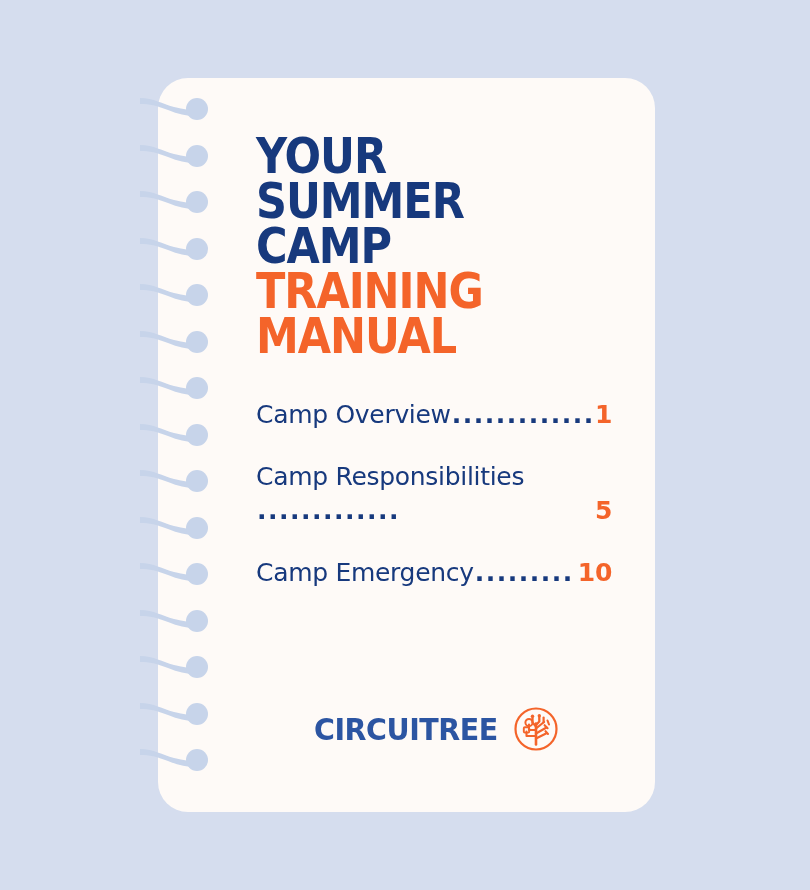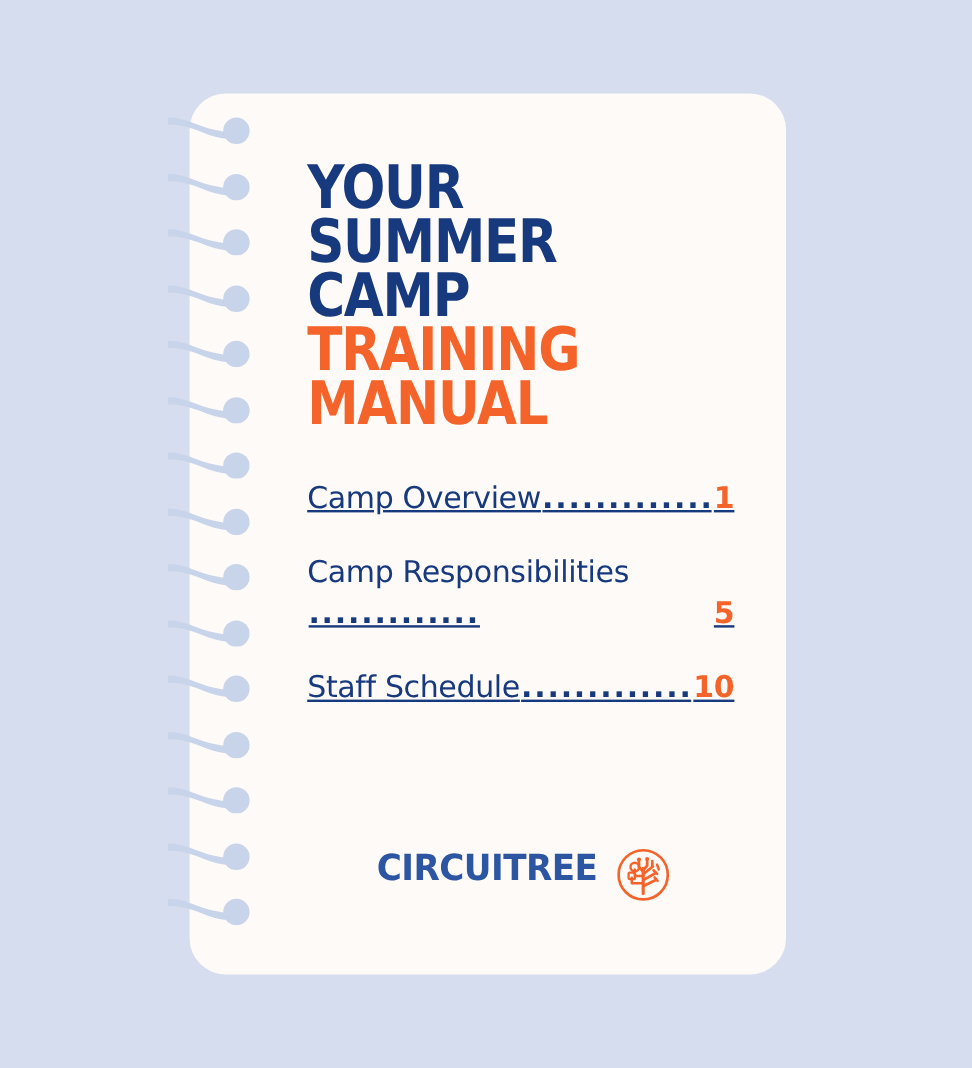--- a/index.html
+++ b/index.html
@@ -94,21 +94,20 @@
     color: #17397d;
     font-weight: 400;
     letter-spacing: -0.3px;
   }
   .toc-entry:last-child { margin-bottom: 0; }
 
   .toc-row {
     display: flex;
     align-items: flex-end;
     width: 100%;
-    text-decoration: underline;
   }
   .toc-label {
     white-space: nowrap;
     color: #17397d;
   }
   .toc-label-2 {
     display: block;
     white-space: nowrap;
     color: #17397d;
   }
@@ -128,21 +127,21 @@
     white-space: nowrap;
     padding-left: 1px;
   }
 
   
   #logo {
     position: absolute;
     left: 58px;
     top: 628px;
     display: flex;
-    align-items: flex-start;
+    align-items: center;
   }
   #logo-word {
     font-family: "DejaVu Sans", "Liberation Sans", sans-serif;
     font-weight: bold;
     font-size: 30px;
     letter-spacing: -0.5px;
     color: #2c55a2;
     transform: scaleX(0.95);
     transform-origin: left center;
   }
@@ -276,21 +275,21 @@
       <div class="toc-entry">
         <span class="toc-label-2">Camp Responsibilities</span>
         <div class="toc-row">
           <span class="toc-leader">.............</span>
           <span class="toc-page">5</span>
         </div>
       </div>
 
       <div class="toc-entry">
         <div class="toc-row">
-          <span class="toc-label">Staff Schedule</span>
+          <span class="toc-label">Camp Emergency</span>
           <span class="toc-leader">...............</span>
           <span class="toc-page">10</span>
         </div>
       </div>
 
 
     </div>
 
     <div id="logo">
       <span id="logo-word">CIRCUITREE</span>

